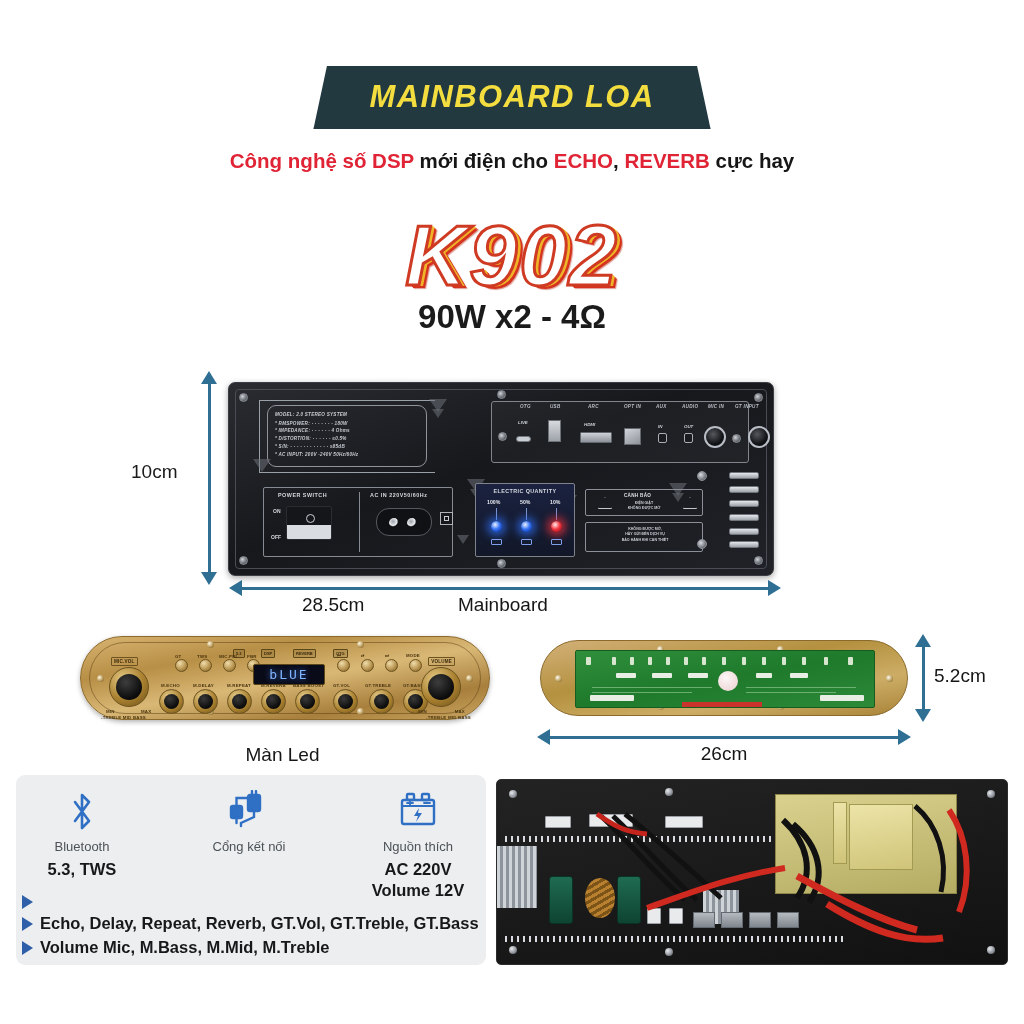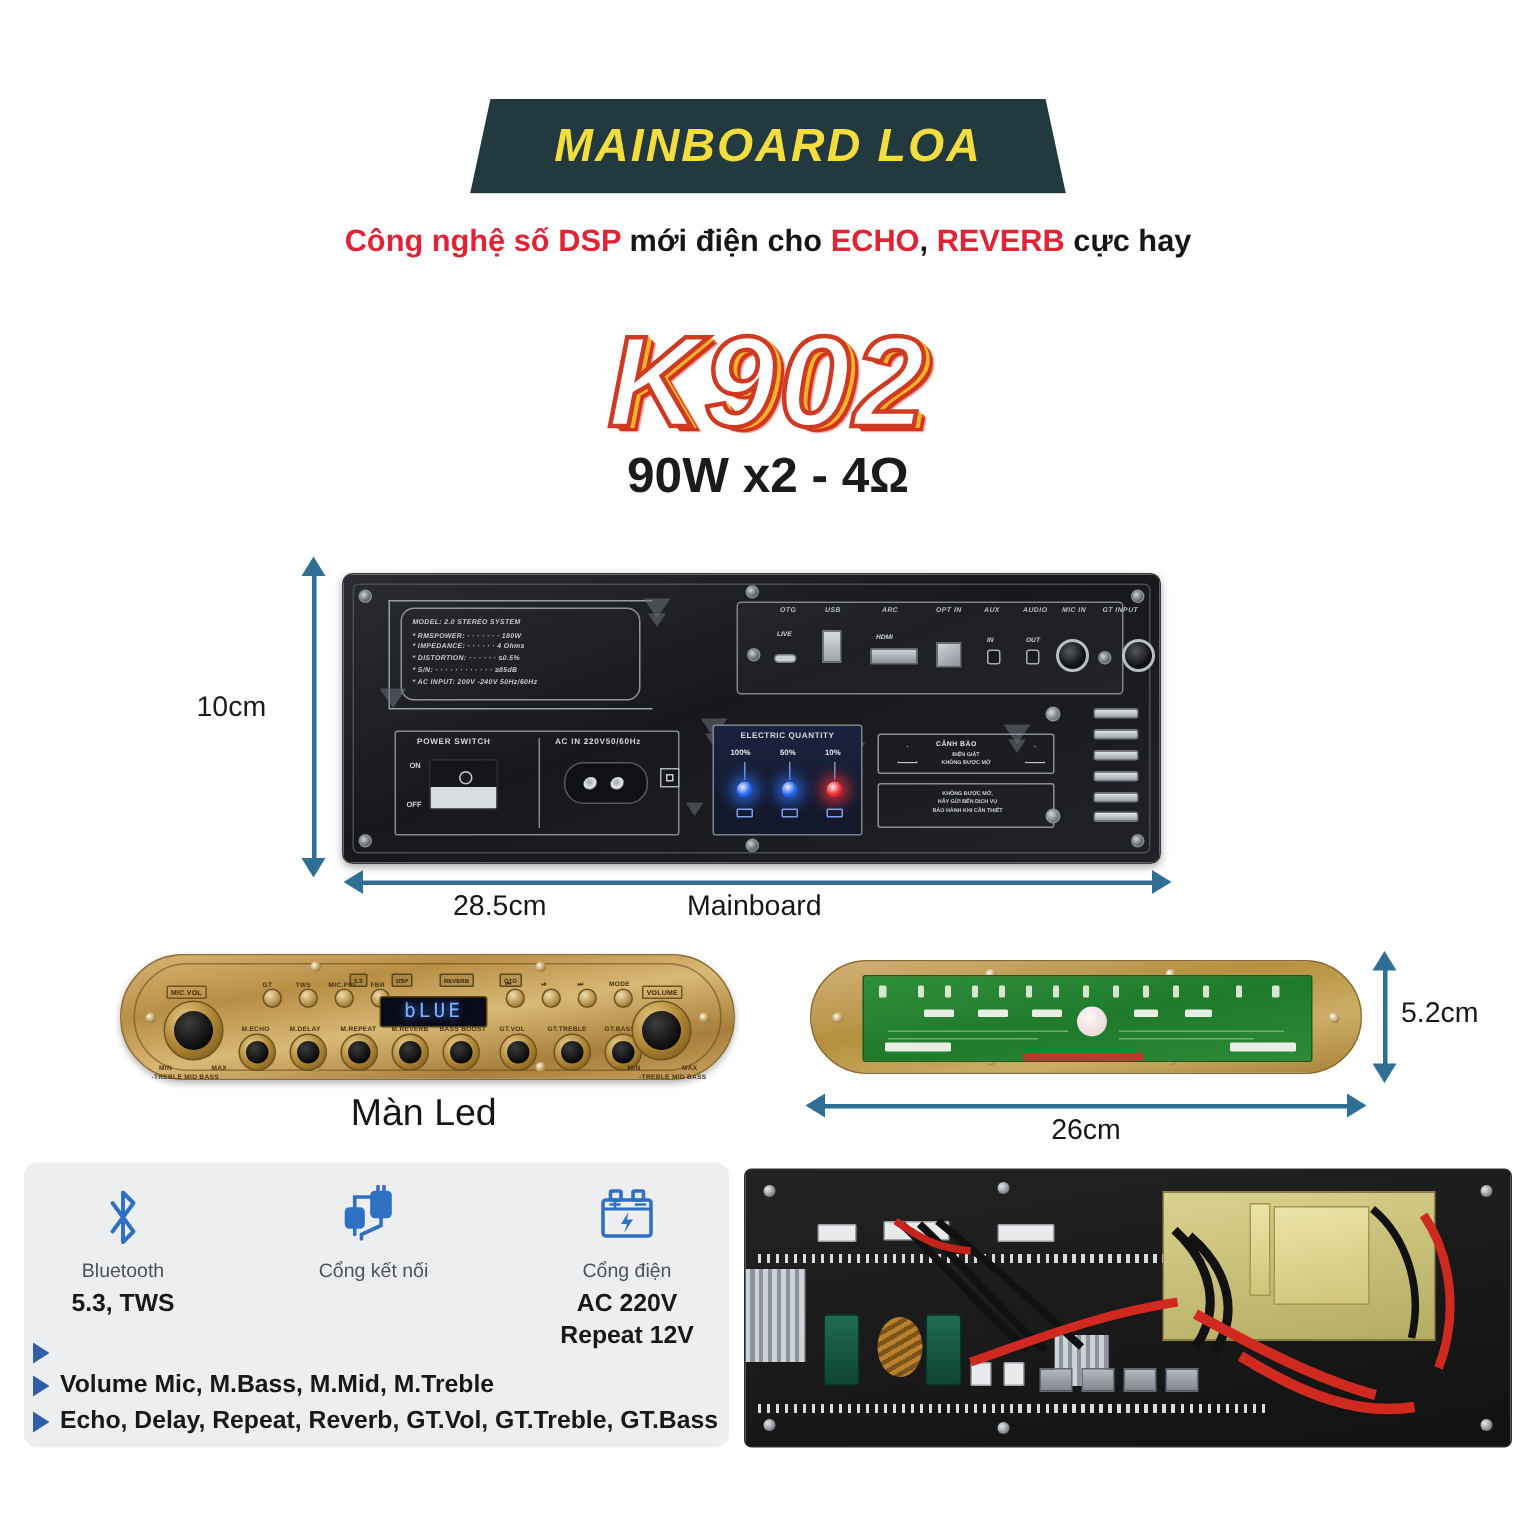--- a/index.html
+++ b/index.html
@@ -282,21 +282,21 @@
   .lcd span {
     color:#7fb4ff; font-family:"DejaVu Sans Mono", monospace;
     font-size:13px; letter-spacing:2px;
     text-shadow:0 0 6px #3f7fe8;
   }
   .badge {
     position:absolute; color:#3a2a0c; font-size:4px; font-weight:bold;
     text-align:center; white-space:nowrap;
   }
   .badge-box { border:1px solid #5c4718; padding:1px 2px; border-radius:1px; background:rgba(60,42,12,.12); }
-  .lbl-manled { position:absolute; left:0; top:728px; width:565px; text-align:center; font-size:25px; }
+  .lbl-manled { position:absolute; left:0; top:744px; width:565px; text-align:center; font-size:19px; }
 
   
   .rear-panel {
     position:absolute; left:540px; top:640px; width:368px; height:76px;
     border-radius:38px;
     background:linear-gradient(170deg,#d3b179 0%,#b4913f 40%,#cdad66 70%,#a88438 100%);
     border:1px solid #8c6a2c;
   }
   .pcb {
     position:absolute; left:34px; top:9px; width:300px; height:58px;
@@ -684,39 +684,39 @@
         <svg width="46" height="44" viewBox="0 0 46 44" fill="none" stroke="#2f6fc4" stroke-width="2.4">
           <rect x="7" y="10" width="32" height="24" rx="2"></rect>
           <rect x="12" y="4" width="7" height="6" rx="1"></rect>
           <rect x="27" y="4" width="7" height="6" rx="1"></rect>
           <path d="M7 16 L39 16" stroke-width="2"></path>
           <path d="M12 13 L18 13 M15 10.5 L15 15.5" stroke-width="1.8" stroke-linecap="round"></path>
           <path d="M29 13 L35 13" stroke-width="1.8" stroke-linecap="round"></path>
           <path d="M24 18 L19 26 L23 26 L21 32 L27 23 L23 23 Z" fill="#2f6fc4" stroke="none"></path>
         </svg>
       </div>
-      <div class="feat-cap">Cổng điện</div>
+      <div class="feat-cap">Nguồn thích</div>
       <div class="feat-val" style="white-space:pre-line;">AC 220V
-Repeat 12V</div>
+Volume 12V</div>
     </div>
 
   </div>
 </div>
 
 <div class="bullets">
   <div class="bullet-row">
     <div class="bullet-tri"></div>
   </div>
   <div class="bullet-row">
     <div class="bullet-tri"></div>
-    <div class="bullet-txt">Volume Mic, M.Bass, M.Mid, M.Treble</div>
+    <div class="bullet-txt">Echo, Delay, Repeat, Reverb, GT.Vol, GT.Treble, GT.Bass</div>
   </div>
   <div class="bullet-row">
     <div class="bullet-tri"></div>
-    <div class="bullet-txt">Echo, Delay, Repeat, Reverb, GT.Vol, GT.Treble, GT.Bass</div>
+    <div class="bullet-txt">Volume Mic, M.Bass, M.Mid, M.Treble</div>
   </div>
 </div>
 
 <div class="photo">
   <div class="ph-screw" style="left:12px;top:10px;"></div>
   <div class="ph-screw" style="left:168px;top:8px;"></div>
   <div class="ph-screw" style="right:12px;top:10px;"></div>
   <div class="ph-screw" style="left:12px;bottom:10px;"></div>
   <div class="ph-screw" style="left:168px;bottom:8px;"></div>
   <div class="ph-screw" style="right:12px;bottom:10px;"></div>

